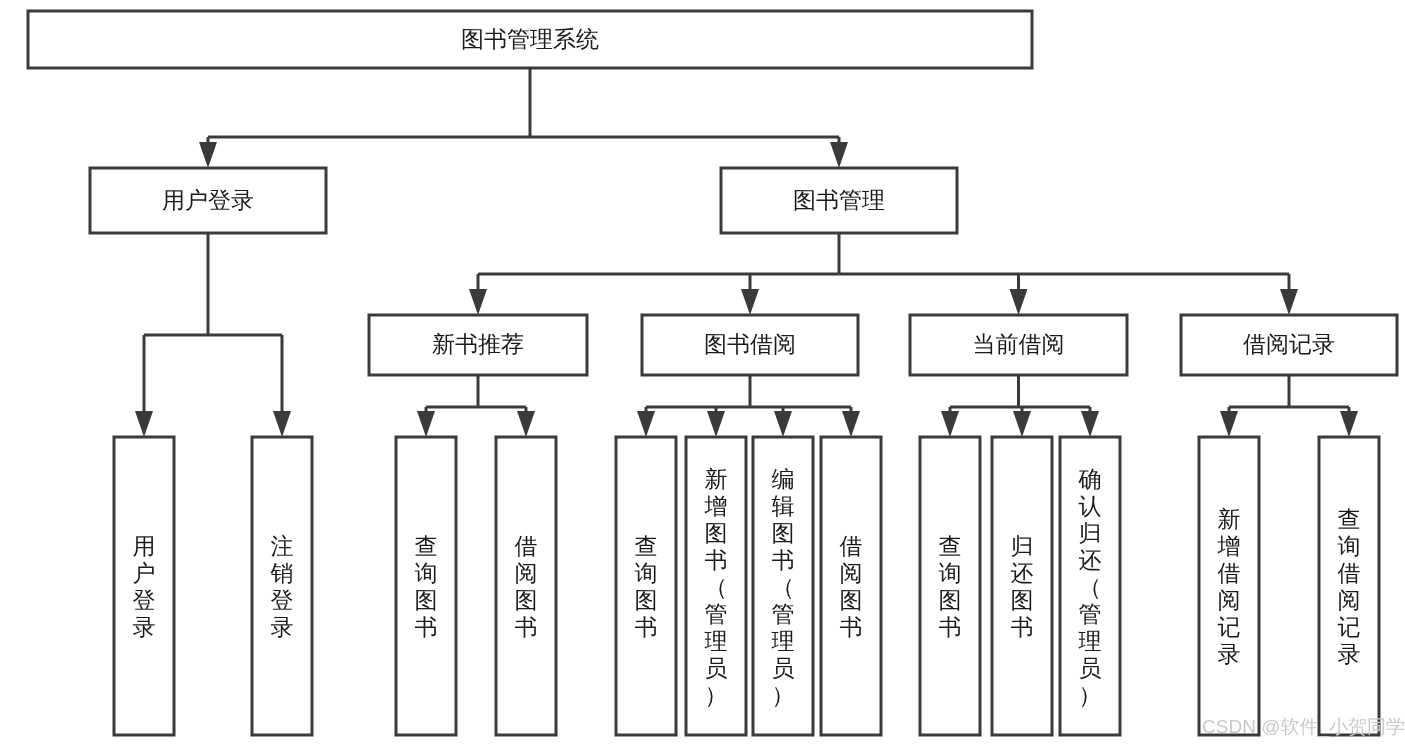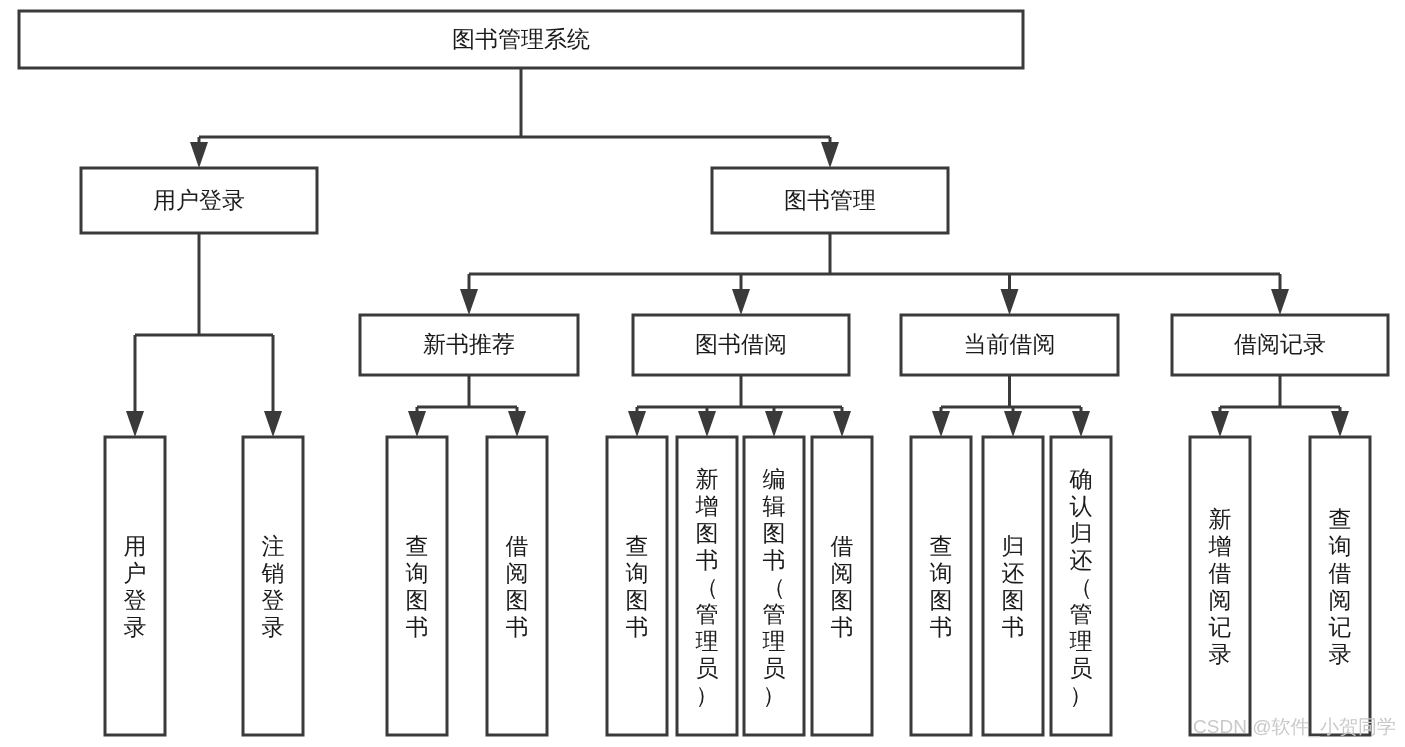--- a/index.html
+++ b/index.html
@@ -13,20 +13,21 @@
     font-family: "Liberation Sans", "DejaVu Sans", sans-serif;
     overflow: hidden;
     position: relative;
   }
   #diagram-root {
     position: absolute;
     left: 0;
     top: 0;
     width: 1248px;
     height: 747px;
+    padding-left: 9px;
   }
   svg.flow {
     display: block;
     width: 1405px;
     height: 747px;
     shape-rendering: geometricPrecision;
   }
   .node-box {
     fill: #ffffff;
     stroke: #3a3a3a;

